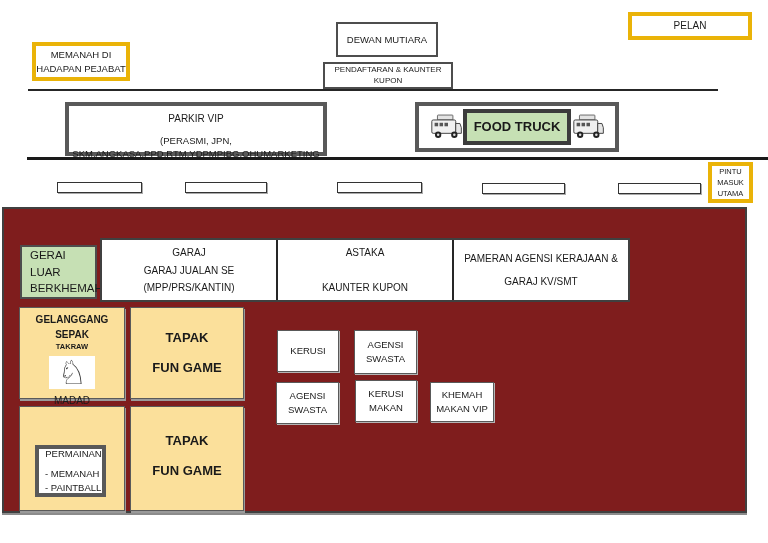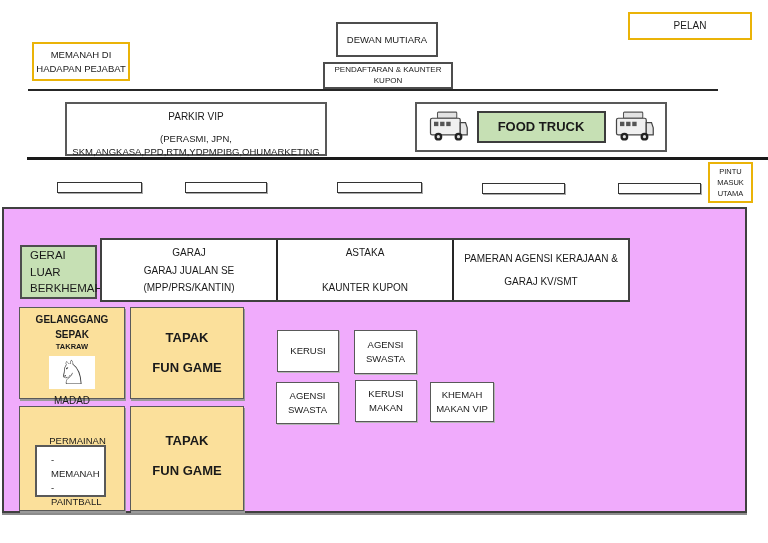--- a/index.html
+++ b/index.html
@@ -1,19 +1,19 @@
 <!DOCTYPE html>
 <html><head>
 <meta charset="utf-8">
 <style>
   html,body{margin:0;padding:0;background:#fff;}
   #plan{position:relative;width:768px;height:543px;background:#fff;overflow:hidden;
         font-family:"Liberation Sans","DejaVu Sans",sans-serif;color:#1a1a1a;}
   .abs{position:absolute;box-sizing:border-box;}
-  .box{border:2px solid #eab308;background:#fff;display:flex;flex-direction:column;
+  .box{border:4px solid #eab308;background:#fff;display:flex;flex-direction:column;
        align-items:center;justify-content:center;text-align:center;line-height:1.45;}
   .b2{border-width:2px;border-color:#4d4d4d;}
   .fs8{font-size:8px;} .fs9{font-size:9.5px;} .fs10{font-size:10px;} .fs11{font-size:11.5px;}
   .bold{font-weight:bold;}
   .hline{background:#262626;}
   .marker{border:1px solid #333;background:#fff;box-shadow:1px 1px 0 #aaa;}
   .yellow{box-shadow:1px 2px 0 #9a9a9a;border:1.5px solid #5a5a5a;}
   .seat{border:1.5px solid #595959;background:#fff;box-shadow:1px 1px 0 #b5b5b5;}
   .rowsec{display:flex;flex-direction:column;align-items:center;justify-content:space-between;
           box-sizing:border-box;padding:7px 2px;flex:1;}
@@ -45,21 +45,21 @@
   </div>
 
   <div class="abs hline" style="left:28px;top:89px;width:690px;height:1.5px;"></div>
 
   <div class="abs box" style="left:65px;top:102px;width:262px;height:54px;border-color:#595959;justify-content:flex-start;padding-top:6px;">
     <span class="fs10" style="margin-bottom:7px;">PARKIR VIP</span>
     <span class="fs9">(PERASMI, JPN,</span>
     <span class="fs9">SKM,ANGKASA,PPD,RTM,YDPMPIBG,OHUMARKETING</span>
   </div>
 
-  <div class="abs box" style="left:415px;top:102px;width:252px;height:50px;border-color:#595959;flex-direction:row;justify-content:space-between;padding:0 10px;">
+  <div class="abs box" style="left:415px;top:102px;width:204px;height:50px;border-color:#595959;flex-direction:row;justify-content:space-between;padding:0 10px;">
     <svg class="truck" viewBox="0 0 48 36">
       <rect x="12" y="1" width="22" height="7" rx="1" fill="#e3e3e3" stroke="#555" stroke-width="1.2"></rect>
       <rect x="4" y="8" width="34" height="19" rx="2" fill="#f0f0f0" stroke="#444" stroke-width="1.4"></rect>
       <rect x="8" y="12" width="5" height="5" fill="#555"></rect>
       <rect x="15" y="12" width="5" height="5" fill="#555"></rect>
       <rect x="22" y="12" width="5" height="5" fill="#555"></rect>
       <path d="M38 13 h6 l2 6 v8 h-8 z" fill="#e6e6e6" stroke="#444" stroke-width="1.4"></path>
       <circle cx="13" cy="29" r="4.5" fill="#222"></circle>
         <circle cx="13" cy="29" r="1.8" fill="#ddd"></circle>
       <circle cx="36" cy="29" r="4.5" fill="#222"></circle>
@@ -89,21 +89,21 @@
   <div class="abs marker" style="left:337px;top:182px;width:85px;height:11px;"></div>
   <div class="abs marker" style="left:482px;top:183px;width:83px;height:11px;"></div>
   <div class="abs marker" style="left:618px;top:183px;width:83px;height:11px;"></div>
 
   <div class="abs box" style="left:708px;top:162px;width:45px;height:41px;font-size:7.5px;line-height:1.5;">
     <span>PINTU</span>
     <span>MASUK</span>
     <span>UTAMA</span>
   </div>
 
-  <div class="abs" style="left:2px;top:207px;width:745px;height:306px;border:2px solid #404040;background:#f0abfc;box-shadow:0 2px 0 #8c8c8c;">
+  <div class="abs" style="left:2px;top:207px;width:745px;height:306px;border:2px solid #404040;background:#7f1d1d;box-shadow:0 2px 0 #8c8c8c;">
 
     <div class="abs box fs11 b2" style="left:16px;top:36px;width:77px;height:54px;background:#c6e0b4;align-items:flex-start;padding-left:8px;text-align:left;">
       <span>GERAI LUAR</span>
       <span>BERKHEMAH</span>
     </div>
 
     <div class="abs" style="left:96px;top:29px;width:530px;height:64px;border:2px solid #404040;background:#fff;display:flex;">
       <div class="rowsec fs10">
         <span>GARAJ</span>
         <span>GARAJ JUALAN SE</span>
@@ -127,21 +127,21 @@
       </div>
       <span class="fs10" style="margin-top:5px;">MADAD</span>
     </div>
 
     <div class="abs box yellow bold" style="left:126px;top:98px;width:114px;height:92px;background:#fbe09b;font-size:13px;gap:11px;">
       <span>TAPAK</span>
       <span>FUN GAME</span>
     </div>
 
     <div class="abs yellow" style="left:15px;top:197px;width:106px;height:105px;background:#fbe09b;">
-      <div class="abs box fs9" style="left:15px;top:38px;width:71px;height:52px;border-color:#595959;align-items:flex-start;text-align:left;padding-left:14px;">
+      <div class="abs box fs9" style="left:15px;top:38px;width:71px;height:52px;border-color:#595959;align-items:flex-start;text-align:left;padding-left:6px;">
         <span style="align-self:center;margin-bottom:6px;">PERMAINAN</span>
         <span>- MEMANAH</span>
         <span>- PAINTBALL</span>
       </div>
     </div>
 
     <div class="abs box yellow bold" style="left:126px;top:197px;width:114px;height:105px;background:#fbe09b;font-size:13px;gap:11px;justify-content:flex-start;padding-top:25px;">
       <span>TAPAK</span>
       <span>FUN GAME</span>
     </div>

